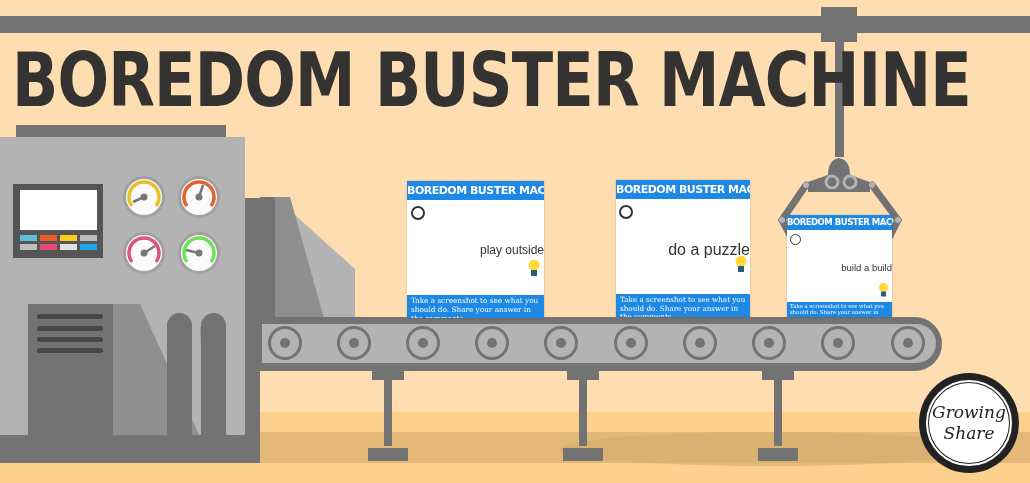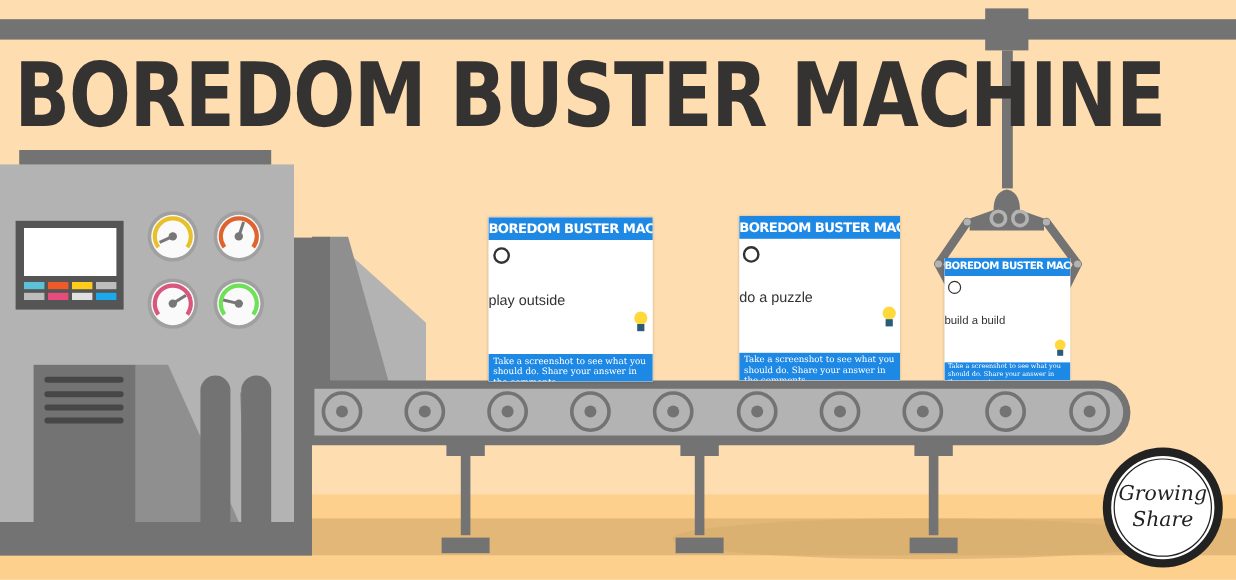--- a/index.html
+++ b/index.html
@@ -29,21 +29,21 @@
   .belt { left:258px; top:317px; width:684px; height:54px; border-radius:0 27px 27px 0; background:#737373; }
   .belt-inner { left:262px; top:324px; width:674px; height:39px; border-radius:0 20px 20px 0; background:#B3B3B3; }
   .roller { width:34px; height:34px; border-radius:50%; border:3px solid #737373; top:326px; }
   .roller::after { content:""; position:absolute; left:9px; top:9px; width:10px; height:10px; border-radius:50%; background:#737373; }
   .leg-cap { width:32px; height:10px; background:#737373; top:370px; }
   .leg { width:8px; height:68px; background:#737373; top:378px; }
   .leg-foot { width:40px; height:13px; background:#737373; top:448px; }
   .card { background:#fff; box-shadow:0 0 2px rgba(0,0,0,.2); overflow:hidden; }
   .card-head { background:#1E88E5; color:#fff; font-family:"DejaVu Sans", sans-serif; font-weight:bold; text-align:center; white-space:nowrap; overflow:hidden; letter-spacing:-0.5px; }
   .card-logo { position:absolute; border:2px solid #333; border-radius:50%; background:#fff; }
-  .card-text { position:absolute; left:0; right:0; text-align:left; color:#333; }
+  .card-text { position:absolute; left:16px; right:0; text-align:right; color:#333; }
   .card-foot { position:absolute; left:0; right:0; bottom:0; background:#1E88E5; color:#fff; font-family:"DejaVu Serif", serif; padding:2px 4px; line-height:1.2; }
   .bulb { position:absolute; }
   .logo-badge { left:919px; top:373px; width:100px; height:100px; border-radius:50%; background:#222; }
   .logo-ring { position:absolute; left:7px; top:7px; width:86px; height:86px; border-radius:50%; border:2px solid #fff; background:#222; }
   .logo-inner { position:absolute; left:10px; top:10px; width:80px; height:80px; border-radius:50%; background:#fff; display:flex; flex-direction:column; align-items:center; justify-content:center; font-family:"DejaVu Serif", serif; font-style:italic; color:#222; font-size:17px; line-height:21px; }
 </style>
 </head>
 <body>
 
 <div class="abs floor1"></div>
@@ -174,21 +174,21 @@
   <svg class="bulb" style="left:120px;top:77px;" width="14" height="22">
       <circle cx="7" cy="7" r="5.5" fill="#FFD93B"></circle>
       <rect x="4" y="12" width="6" height="6" fill="#2A5B7A"></rect>
     </svg>
   <div class="card-foot" style="height:23px;font-size:7.3px;">Take a screenshot to see what you should do. Share your answer in the comments.</div>
 </div>
 
 <div class="abs card" style="left:616px;top:180px;width:134px;height:137px;">
   <div class="card-head" style="height:19px;font-size:11px;line-height:19px;">BOREDOM BUSTER MACHINE</div>
   <div class="card-logo" style="left:3px;top:25px;width:14px;height:14px;"></div>
-  <div class="card-text" style="top:61px;font-size:12px;">do a puzzle</div>
+  <div class="card-text" style="top:61px;font-size:16px;">do a puzzle</div>
   <svg class="bulb" style="left:118px;top:74px;" width="14" height="22">
       <circle cx="7" cy="7" r="5.5" fill="#FFD93B"></circle>
       <rect x="4" y="12" width="6" height="6" fill="#2A5B7A"></rect>
     </svg>
   <div class="card-foot" style="height:23px;font-size:7.2px;">Take a screenshot to see what you should do. Share your answer in the comments.</div>
 </div>
 
 <div class="abs card" style="left:787px;top:215px;width:105px;height:102px;">
   <div class="card-head" style="height:15px;font-size:8.5px;line-height:15px;">BOREDOM BUSTER MACHINE</div>
   <div class="card-logo" style="left:3px;top:19px;width:11px;height:11px;border-width:1.5px;"></div>

